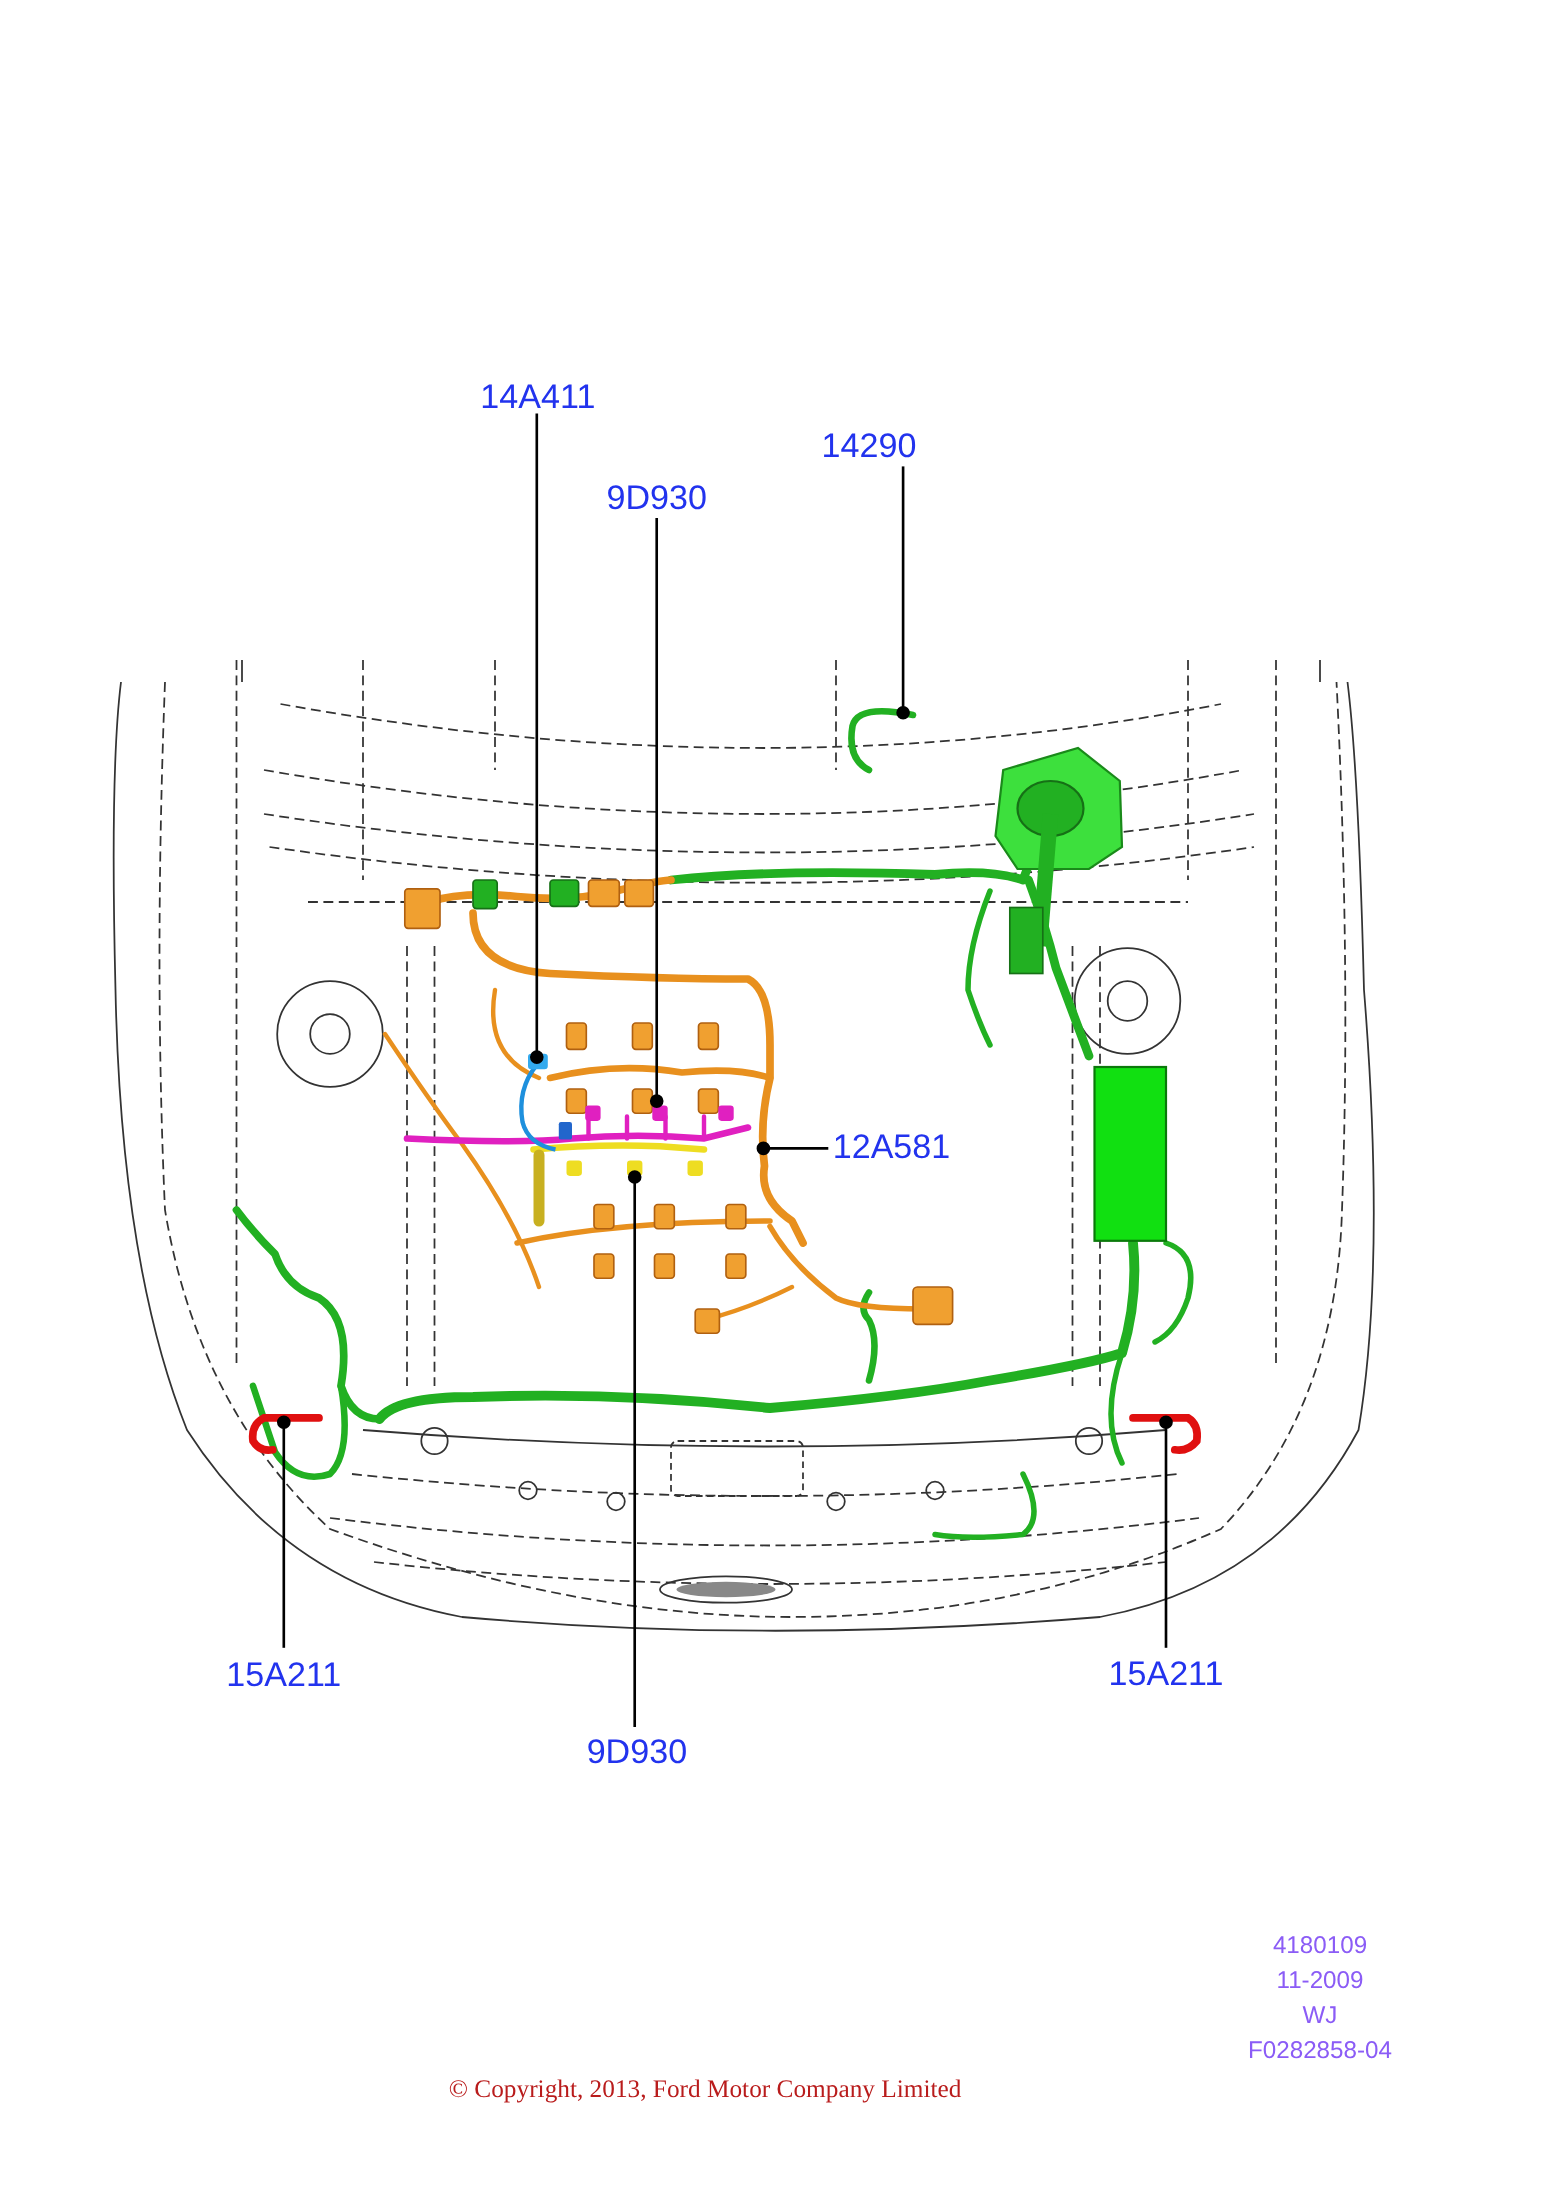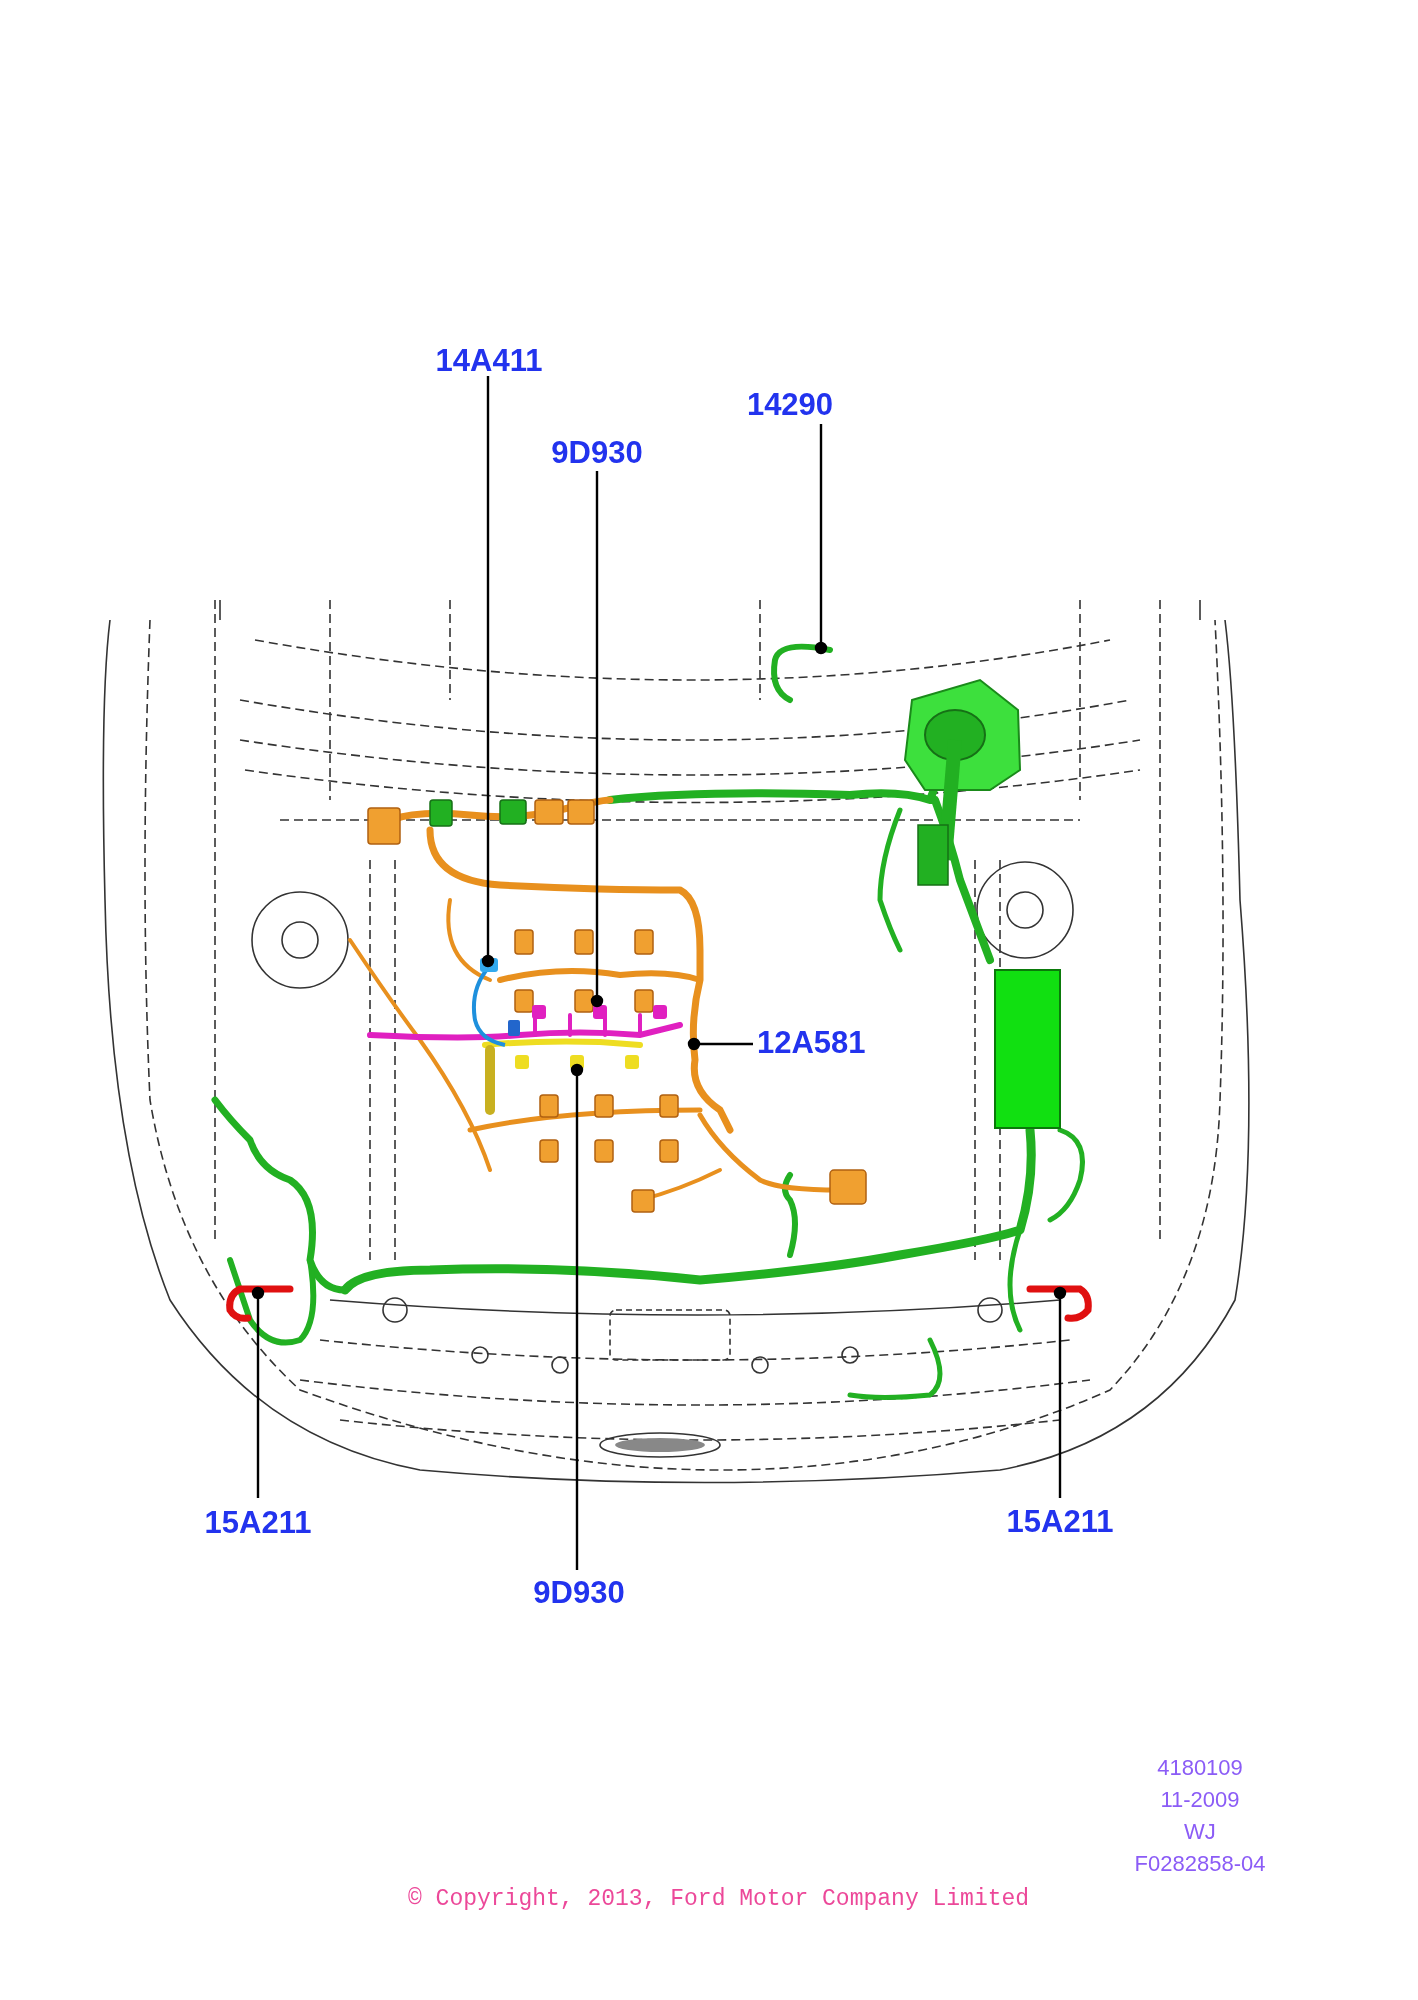--- a/index.html
+++ b/index.html
@@ -1,26 +1,26 @@
 <!DOCTYPE html>
 <html><head>
 <meta charset="utf-8">
 <style>
   html, body { margin: 0; padding: 0; background: #ffffff; }
   body { width: 1418px; height: 2000px; position: relative; overflow: hidden;
          font-family: "Liberation Sans", sans-serif; }
   #canvas { position: absolute; left: 0; top: 0; width: 1418px; height: 2000px; }
   .callout-label { position: absolute; font-family: "Liberation Sans", sans-serif;
-    font-weight: bold; font-size: 31px; color: #2233ee; line-height: 1; white-space: nowrap;
+    font-weight: normal; font-size: 31px; color: #2233ee; line-height: 1; white-space: nowrap;
     transform: translateX(-50%); cursor: pointer; }
   .callout-label.left-anchored { transform: none; }
   .footer-block { position: absolute; font-family: "Liberation Sans", sans-serif;
     font-size: 22px; color: #8b5cf6; text-align: center; line-height: 32px; }
-  .copyright { position: absolute; font-family: Liberation Mono, monospace;
-    font-size: 23px; color: #ec4899; white-space: nowrap; }
+  .copyright { position: absolute; font-family: Liberation Serif, serif;
+    font-size: 23px; color: #b91c1c; white-space: nowrap; }
 </style>
 </head>
 <body>
 
 <svg id="canvas" viewBox="0 0 1418 2000" xmlns="http://www.w3.org/2000/svg">
 
   <g fill="none" stroke="#333" stroke-width="1.6">
     <path d="M110 620 Q100 700 105 900 Q110 1150 170 1300 Q260 1440 420 1470 Q700 1495 1000 1470 Q1160 1440 1235 1300 Q1260 1150 1240 900 Q1235 700 1225 620"></path>
     <path d="M150 620 Q140 880 150 1100 Q180 1280 300 1390 Q520 1470 720 1470 Q930 1470 1110 1390 Q1215 1280 1220 1100 Q1228 880 1215 620" stroke-dasharray="9 5"></path>
     <path d="M215 600 L215 1240" stroke-dasharray="9 5"></path>

